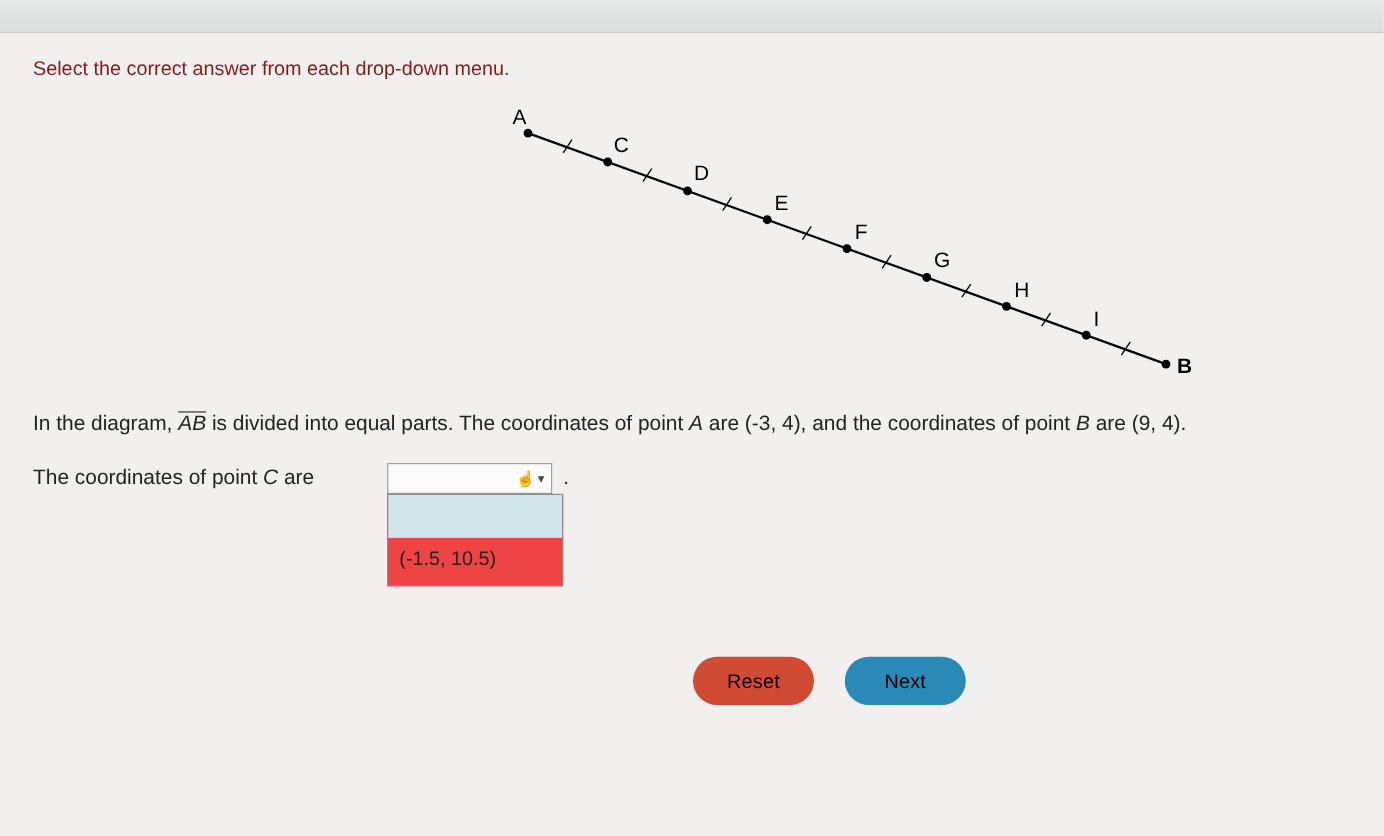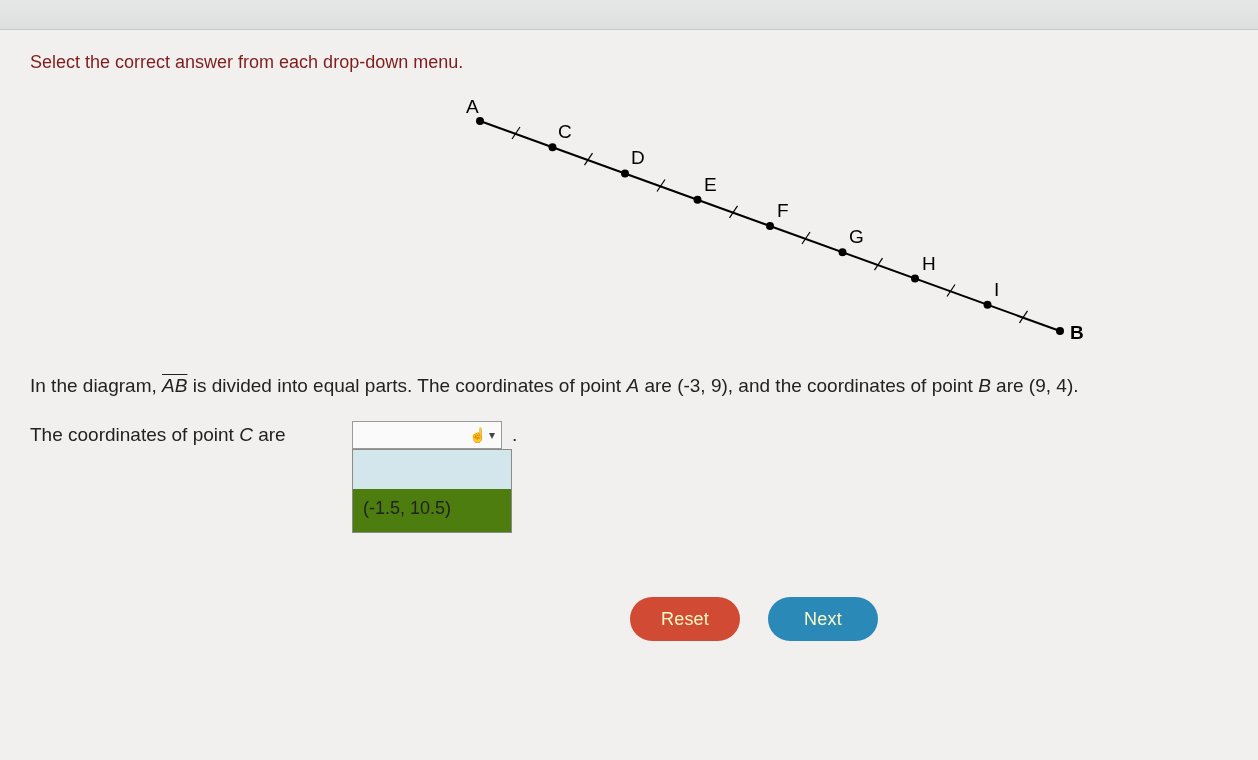--- a/index.html
+++ b/index.html
@@ -76,21 +76,21 @@
   .chevron {
     font-size: 12px;
     color: #444;
     margin-left: 2px;
   }
   .dropdown-menu {
     position: absolute;
     left: 0; top: 28px;
     width: 160px;
     border: 1px solid #8a8a8a;
-    background: #4d7c0f;
+    background: #ef4444;
     z-index: 50;
     padding-bottom: 4px;
   }
   .dropdown-item {
     padding: 9px 10px;
     font-size: 18px;
     color: #222;
     cursor: pointer;
   }
   .dropdown-item.highlight {
@@ -103,21 +103,21 @@
     position: absolute;
     left: 630px;
     top: 597px;
     display: flex;
     gap: 28px;
   }
   .pill-btn {
     min-width: 110px; height: 44px;
     border: none;
     border-radius: 22px;
-    color: #fef9c3;
+    color: #000000;
     font-size: 18px;
     font-weight: 500;
     padding: 0 26px;
     cursor: pointer;
     letter-spacing: .2px;
   }
   .reset-btn { background: #d14a33; }
   .next-btn  { background: #2a89b7; }
 </style>
 </head>
@@ -163,21 +163,21 @@
         <text x="747" y="126">F</text>
         <text x="819" y="152">G</text>
         <text x="892" y="179">H</text>
         <text x="964" y="205">I</text>
         <text x="1040" y="248" font-weight="bold">B</text>
       </g>
     </svg>
   </div>
 
   <div class="question-text">
-    <span>In the diagram, </span><span class="segment-over">AB</span><span> is divided into equal parts. The coordinates of point </span><span class="em-pt">A</span><span> are (-3, 9), and the coordinates of point </span><span class="em-pt">B</span><span> are (9, 4).</span>
+    <span>In the diagram, </span><span class="segment-over">AB</span><span> is divided into equal parts. The coordinates of point </span><span class="em-pt">A</span><span> are (-3, 4), and the coordinates of point </span><span class="em-pt">B</span><span> are (9, 4).</span>
   </div>
 
   <div class="answers">
 
     <div class="answer-row">
       <span class="lead">
         <span>The coordinates of point </span><span class="em-pt">C</span><span> are</span>
       </span>
       <span class="dropdown">
         <span class="dropdown-btn">

